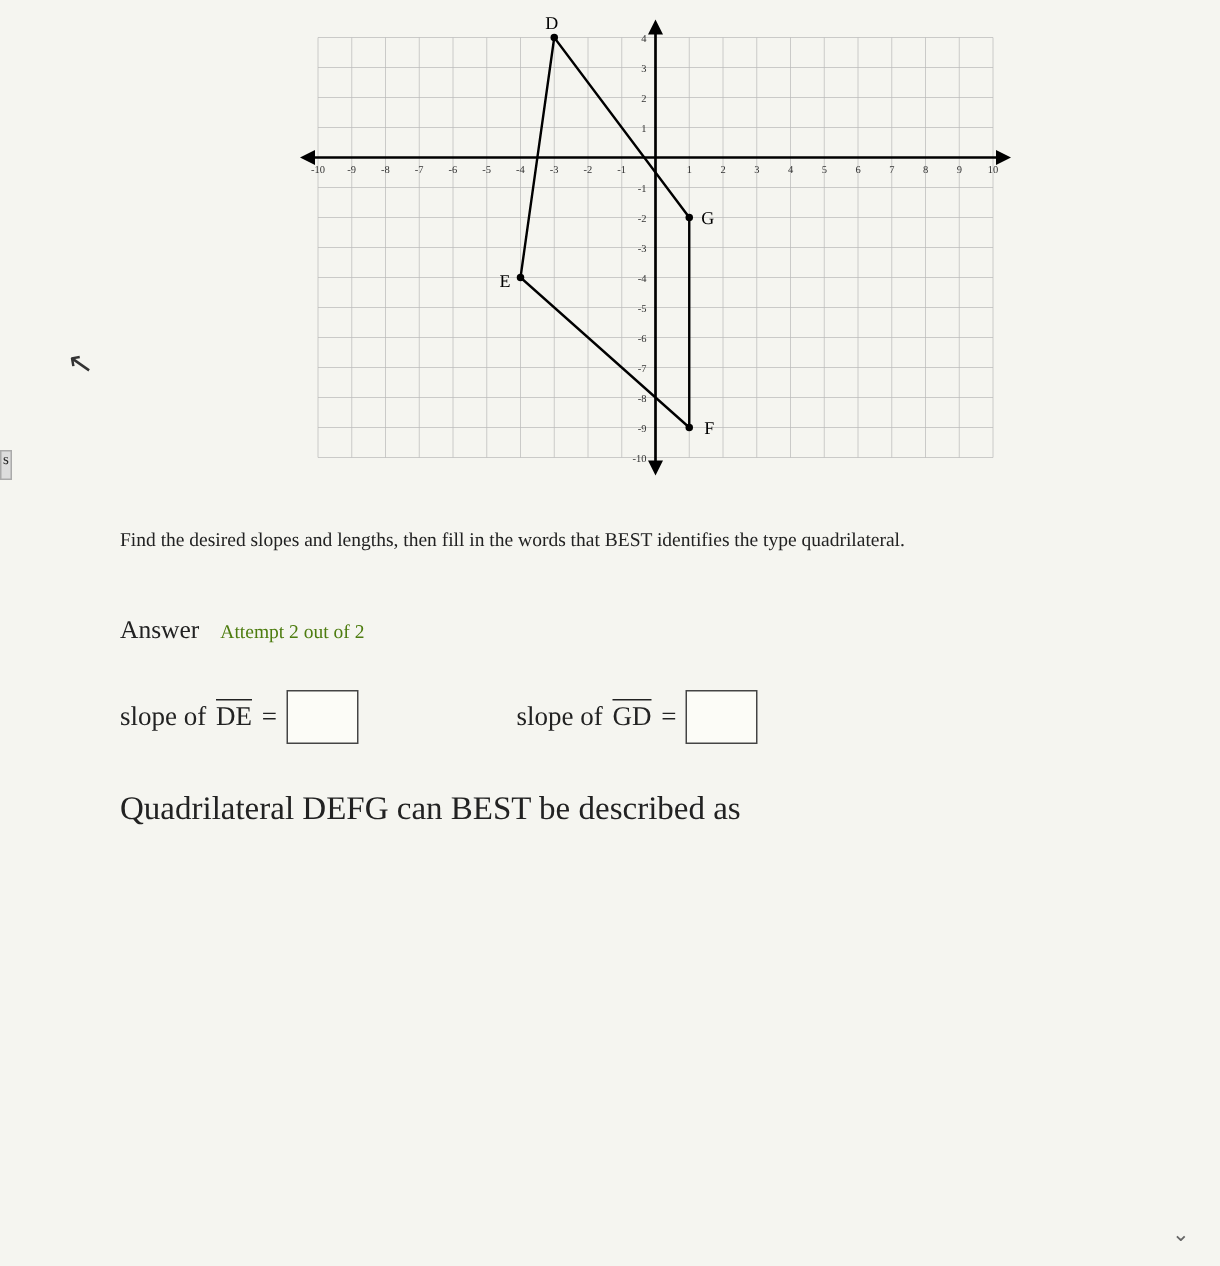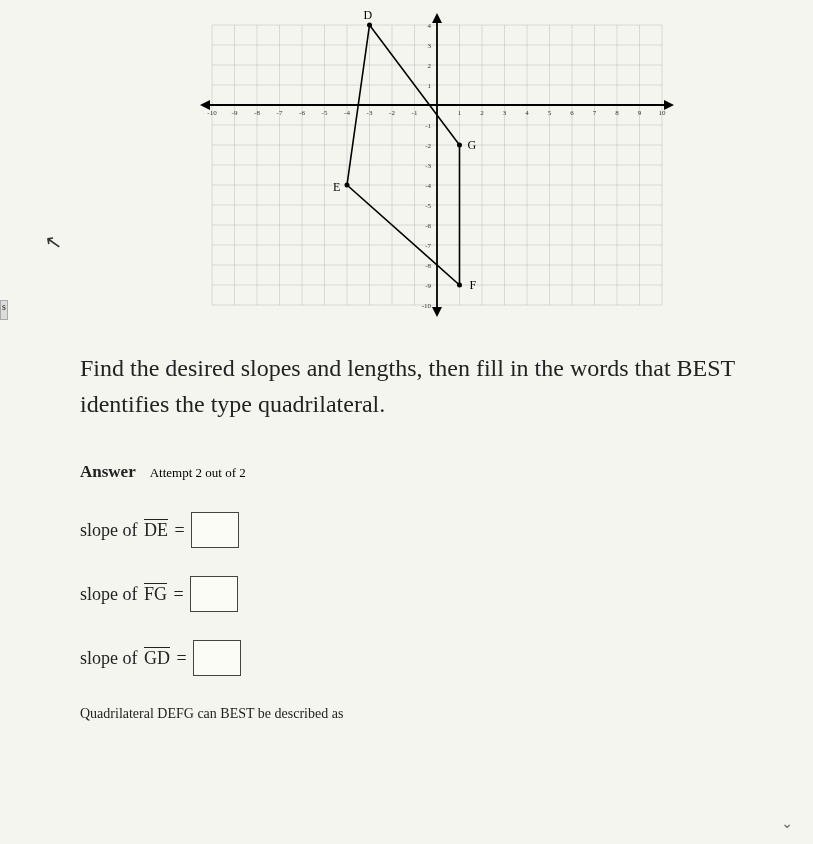--- a/index.html
+++ b/index.html
@@ -38,39 +38,39 @@
       display: flex;
       justify-content: center;
       margin-bottom: 30px;
     }
     .graph {
       position: relative;
       width: 480px;
       height: 310px;
     }
     .instruction {
-      font-size: 24px;
+      font-size: 13px;
       line-height: 1.5;
       margin: 20px 0 40px 0;
     }
     .answer-header {
       margin-bottom: 30px;
     }
     .answer-label {
-      font-weight: bold;
+      font-weight: normal;
       font-size: 17px;
       margin-right: 10px;
     }
     .attempt-label {
       font-size: 13px;
-      color: #000000;
+      color: #4d7c0f;
     }
     .fields-grid {
       display: grid;
-      grid-template-columns: 1fr;
+      grid-template-columns: 1fr 1fr 1fr;
       column-gap: 80px;
       row-gap: 28px;
       margin-bottom: 30px;
     }
     .field-row {
       display: flex;
       align-items: center;
       font-size: 18px;
       white-space: nowrap;
     }
@@ -81,21 +81,21 @@
     .input-box {
       width: 48px;
       height: 36px;
       border: 1.5px solid #444;
       background: #fcfcf7;
       margin-left: 6px;
       font-size: 16px;
       text-align: center;
     }
     .conclusion {
-      font-size: 14px;
+      font-size: 22px;
       display: flex;
       align-items: center;
       gap: 6px;
     }
     .dropdown-caret {
       position: absolute;
       right: 20px;
       bottom: 12px;
       font-size: 14px;
       color: #666;
@@ -208,24 +208,20 @@
     <span class="attempt-label">Attempt 2 out of 2</span>
   </div>
 
   <div class="fields-grid">
     <div class="field-row">
       <span><span>slope of </span><span class="overline">DE</span><span> =</span></span>
       <input class="input-box" style="">
     </div>
 
 
-    <div class="field-row">
-      <span><span>slope of </span><span class="overline">FG</span><span> =</span></span>
-      <input class="input-box" style="">
-    </div>
 
     <div class="field-row">
       <span><span>slope of </span><span class="overline">GD</span><span> =</span></span>
       <input class="input-box" style="">
     </div>
   </div>
 
   <div class="conclusion">
     <span>Quadrilateral DEFG can BEST be described as</span>
   </div>

